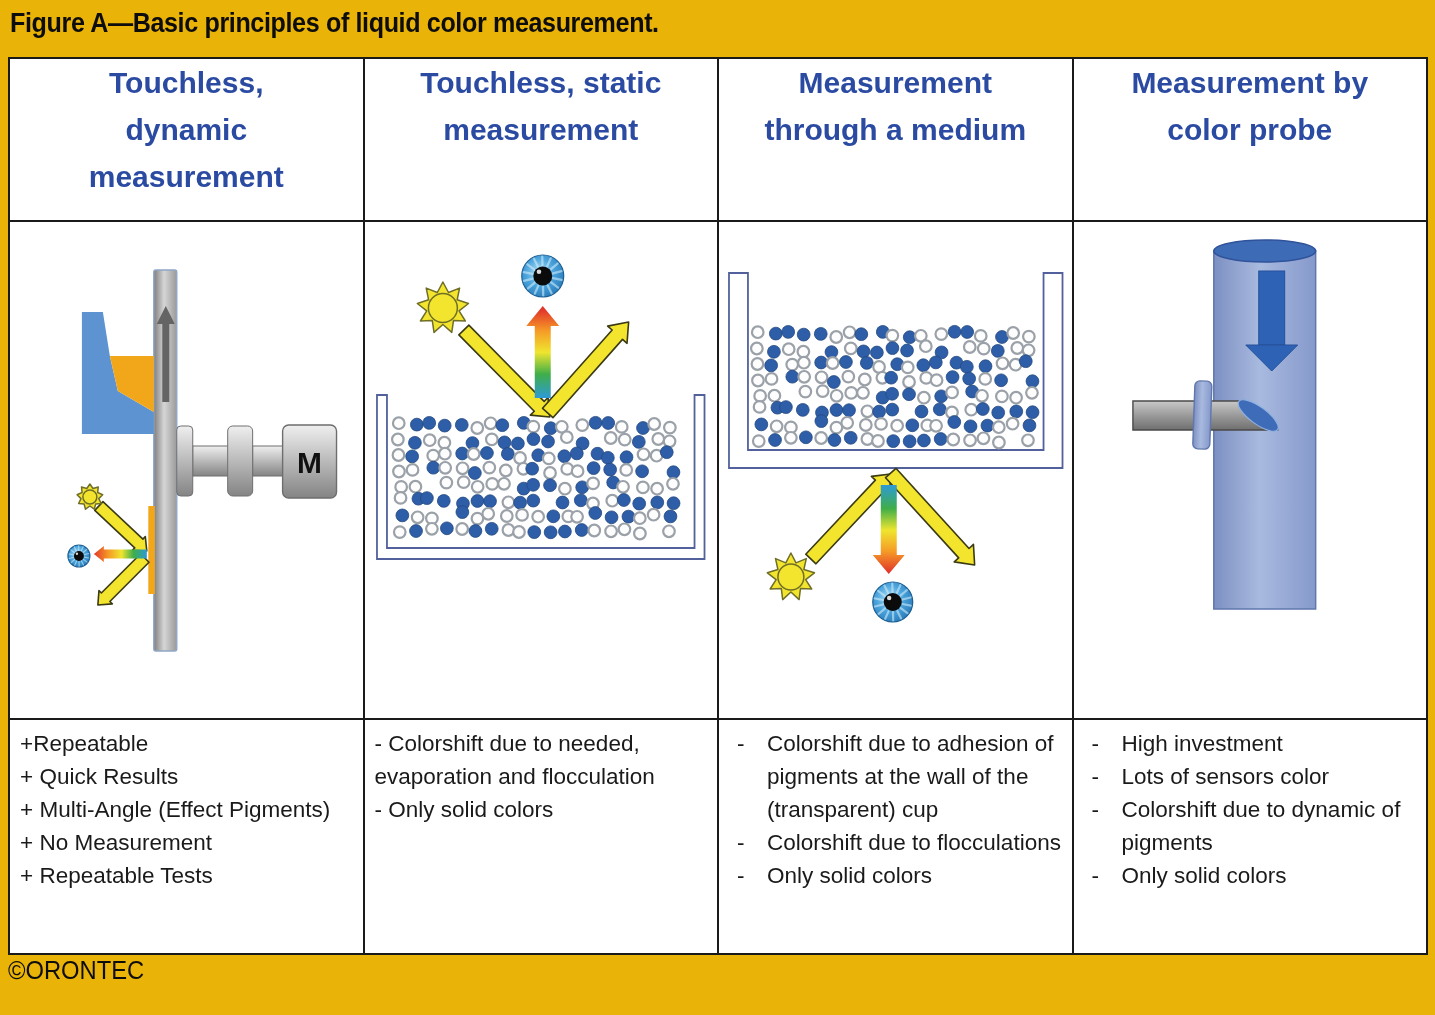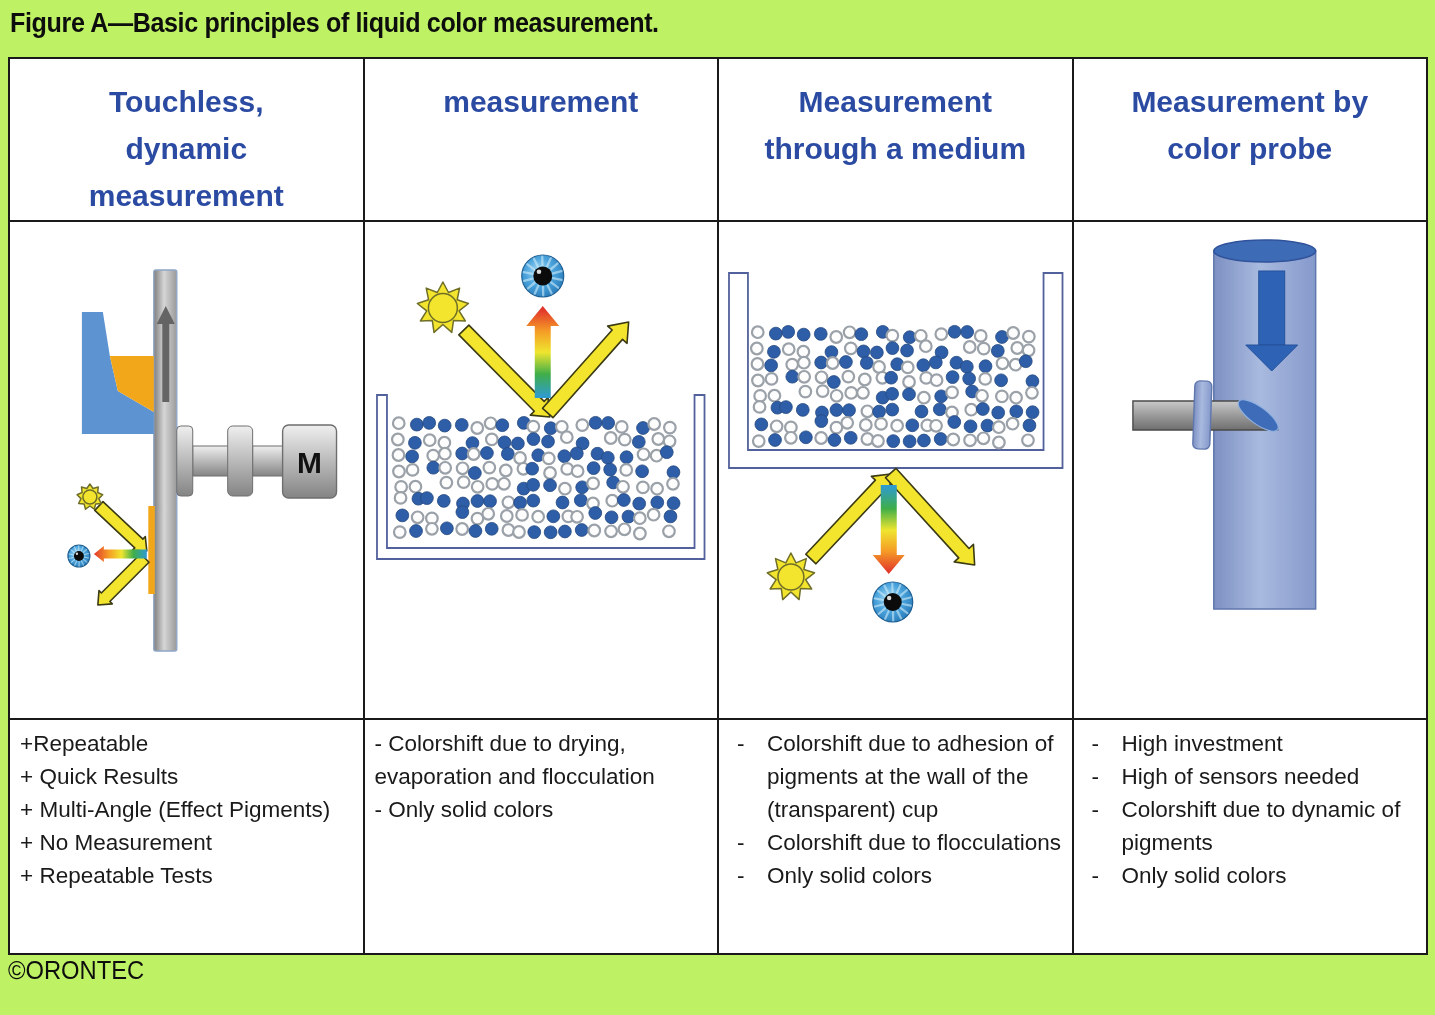--- a/index.html
+++ b/index.html
@@ -1,24 +1,24 @@
 <!DOCTYPE html>
 <html style="--hdr: #2B4BA3; --border: #1a1a1a;"><head>
 <meta charset="utf-8">
 <style>
   html,body{margin:0;padding:0;background:#ffffff;}
-  .page{position:relative;width:1435px;height:1015px;background:#bef264;overflow:hidden;
+  .page{position:relative;width:1435px;height:1015px;background:#eab308;overflow:hidden;
         font-family:"Liberation Sans",sans-serif;color:#1a1a1a;}
   .title{position:absolute;left:10px;top:8px;font-size:27px;font-weight:bold;color:#0d0d0d;
          letter-spacing:-0.4px;transform:scaleX(.93);transform-origin:left top;white-space:nowrap;}
   .ftable{position:absolute;left:8px;top:57px;width:1420px;height:898px;box-sizing:border-box;
           border:2px solid var(--border,#1a1a1a);background:var(--border,#1a1a1a);
           display:grid;grid-template-columns:repeat(4,1fr);grid-template-rows:161px 496px auto;gap:2px;}
   .cell{background:#fff;overflow:hidden;}
-  .header-cell{text-align:center;padding-top:19px;box-sizing:border-box;}
+  .header-cell{text-align:center;box-sizing:border-box;}
   .header-line{font-size:30px;line-height:47px;font-weight:bold;color:var(--hdr,#2B4BA3);}
   .diagram-cell svg{display:block;width:100%;height:496px;}
   .notes-cell{box-sizing:border-box;font-size:22.5px;line-height:33px;color:#1a1a1a;}
   .notes-inline{padding:7px 16px 8px 10px;}
   .notes-hang{padding:7px 6px 0 18px;}
   .note{white-space:normal;}
   .note.hang{display:grid;grid-template-columns:30px 1fr;}
   .copyright{position:absolute;left:8px;top:956px;font-size:25px;color:#0d0d0d;
              transform:scaleX(.95);transform-origin:left top;}
   .defs{position:absolute;width:0;height:0;}
@@ -84,20 +84,21 @@
 
     <div class="cell header-cell">
         <div class="header-lines">
           <div class="header-line">Touchless,</div>
           <div class="header-line">dynamic</div>
           <div class="header-line">measurement</div>
         </div>
       </div>
     <div class="cell header-cell">
         <div class="header-lines">
+          <div class="header-line">Touchless, static</div>
           <div class="header-line">measurement</div>
         </div>
       </div>
     <div class="cell header-cell">
         <div class="header-lines">
           <div class="header-line">Measurement</div>
           <div class="header-line">through a medium</div>
         </div>
       </div>
     <div class="cell header-cell">
@@ -540,21 +541,21 @@
         <div class="notes">
           <div class="note">+Repeatable</div>
           <div class="note">+ Quick Results</div>
           <div class="note">+ Multi-Angle (Effect Pigments)</div>
           <div class="note">+ No Measurement</div>
           <div class="note">+ Repeatable Tests</div>
         </div>
       </div>
     <div class="cell notes-cell notes-inline">
         <div class="notes">
-          <div class="note">- Colorshift due to drying, evaporation and flocculation</div>
+          <div class="note">- Colorshift due to needed, evaporation and flocculation</div>
           <div class="note">- Only solid colors</div>
         </div>
       </div>
     <div class="cell notes-cell notes-hang">
         <div class="notes">
           <div class="note hang">
             <span>-</span>
             <span>Colorshift due to adhesion of pigments at the wall of the (transparent) cup</span>
           </div>
           <div class="note hang">
@@ -568,21 +569,21 @@
         </div>
       </div>
     <div class="cell notes-cell notes-hang">
         <div class="notes">
           <div class="note hang">
             <span>-</span>
             <span>High investment</span>
           </div>
           <div class="note hang">
             <span>-</span>
-            <span>High of sensors needed</span>
+            <span>Lots of sensors color</span>
           </div>
           <div class="note hang">
             <span>-</span>
             <span>Colorshift due to dynamic of pigments</span>
           </div>
           <div class="note hang">
             <span>-</span>
             <span>Only solid colors</span>
           </div>
         </div>

